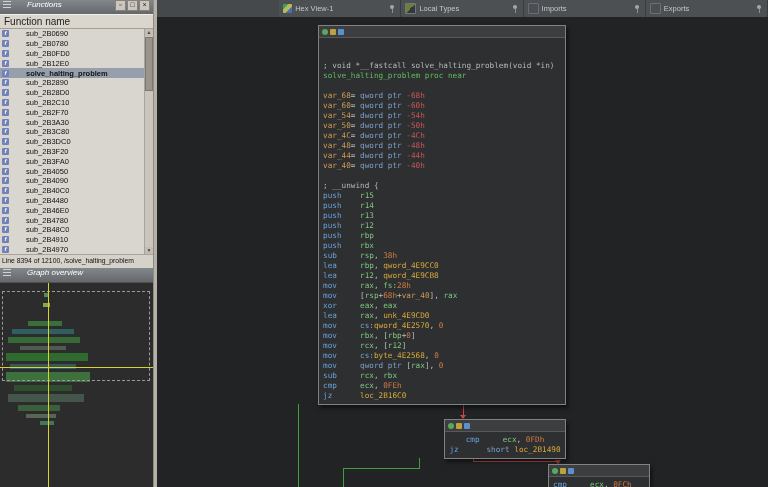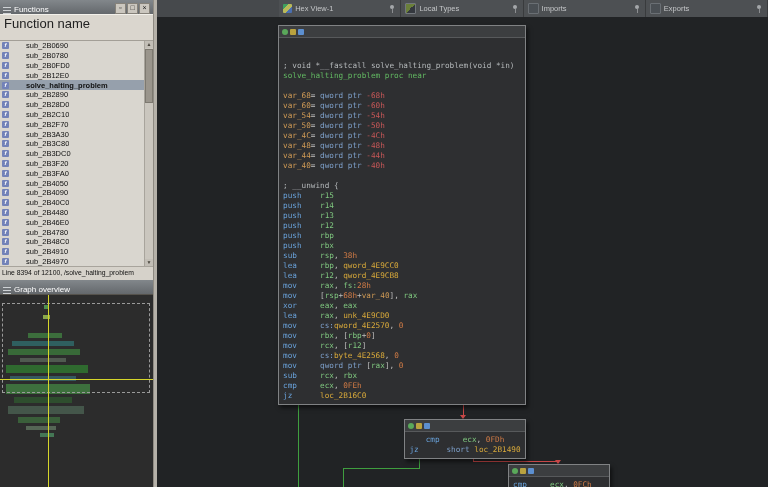--- a/index.html
+++ b/index.html
@@ -2,31 +2,31 @@
 <html><head>
 <meta charset="utf-8">
 <style>
   html,body{margin:0;padding:0;background:#222;}
   .app{position:relative;width:768px;height:487px;display:flex;overflow:hidden;
        font-family:"Liberation Sans",sans-serif;-webkit-font-smoothing:antialiased;}
 
   
   .sidebar{width:153px;flex:0 0 auto;display:flex;flex-direction:column;background:#d6d2ca;border-right:1px solid #8f8b83;}
   .panel-titlebar{height:14px;flex:0 0 auto;background:linear-gradient(#82878b,#64686c);color:#fff;
-       font-size:8px;display:flex;align-items:flex-end;gap:3px;padding:0 3px;}
+       font-size:8px;display:flex;align-items:flex-start;gap:16px;padding:0 3px;font-style:italic;}
   .pt-icon{width:8px;height:8px;flex:0 0 auto;background:
        linear-gradient(#cfd3d6 0 0) 0 1px/8px 1px no-repeat,
        linear-gradient(#cfd3d6 0 0) 0 4px/8px 1px no-repeat,
        linear-gradient(#cfd3d6 0 0) 0 7px/8px 1px no-repeat;}
   .pt-title{flex:1;white-space:nowrap;overflow:hidden;}
   .pt-btns{display:flex;gap:1px;}
   .pt-btn{width:9px;height:9px;background:#cbc7bf;border:1px solid #86827a;color:#222;
        font-size:7px;line-height:8px;text-align:center;cursor:default;}
   .col-header{height:12px;flex:0 0 auto;background:#dad6ce;border-top:1px solid #f2f0ea;border-bottom:1px solid #a39f97;
-       font-size:13px;color:#222;padding:1px 4px 12px;}
+       font-size:10px;color:#222;padding:1px 4px 0;}
   .fn-list-wrap{height:225px;flex:0 0 auto;display:flex;position:relative;}
   .fn-list{flex:1;background:#d9d6cf;overflow:hidden;}
   .fn-row{display:flex;align-items:center;gap:17px;height:9.8px;padding-left:2px;font-size:7.5px;color:#101010;white-space:nowrap;}
   .fn-row.sel{background:#96a0ac;font-weight:bold;}
   .fn-icon{width:7px;height:7px;flex:0 0 auto;background:#7282b8;color:#fff;font-size:6px;line-height:7px;
        text-align:center;border-radius:1px;font-style:italic;font-weight:bold;}
   .fn-label{overflow:hidden;}
   .vscroll{width:8px;flex:0 0 auto;background:#cac6be;border-left:1px solid #a8a49c;display:flex;flex-direction:column;position:relative;}
   .scroll-arrow{height:7px;font-size:5px;line-height:7px;text-align:center;color:#4a463e;background:#c2beb6;}
   .vtrack{flex:1;position:relative;}
@@ -54,21 +54,21 @@
   .local-types-icon{background:linear-gradient(135deg,#6a7f3a 50%,#34383e 50%);border:1px solid #73787d;}
   .imports-icon{background:#4a4f54;border:1px solid #6a6f74;}
   .exports-icon{background:#4a4f54;border:1px solid #6a6f74;}
   .pin{width:7px;height:8px;position:relative;flex:0 0 auto;opacity:.85;}
   .pin::before{content:"";position:absolute;top:0;left:1px;width:4px;height:4px;background:#b4b7ba;border-radius:50%;}
   .pin::after{content:"";position:absolute;top:4px;left:3px;width:1px;height:4px;background:#97999c;}
 
   .canvas{flex:1;position:relative;background:#212325;overflow:hidden;}
   .edge{position:absolute;}
   .edge-arrow{position:absolute;width:0;height:0;border-left:3px solid transparent;border-right:3px solid transparent;border-top:4px solid #c84848;}
-  .node{position:absolute;background:#2e2f31;border:1px solid #808284;box-shadow:2px 3px 4px rgba(0,0,0,.55);}
+  .node{position:absolute;background:#2e2f31;border:1px solid #808284;box-shadow:2px 3px 4px rgba(0,0,0,.55);margin-left:40px;}
   .node-titlebar{height:11px;background:#3c3e40;border-bottom:1px solid #57595b;display:flex;align-items:center;gap:2px;padding:0 3px;}
   .node-icon{width:6px;height:6px;flex:0 0 auto;border-radius:1px;}
   .node-icon.round{border-radius:50%;}
   .node-body{padding:3px 4px;font-family:"DejaVu Sans Mono",monospace;font-size:7.7px;line-height:10px;}
   .asm-line{white-space:pre;height:10px;}
   .tok-cmt{color:#b4b8ba}
   .tok-proc{color:#62b862}
   .tok-var{color:#cf9a55}
   .tok-kw{color:#7d9fc9}
   .tok-num{color:#cf7a45}

